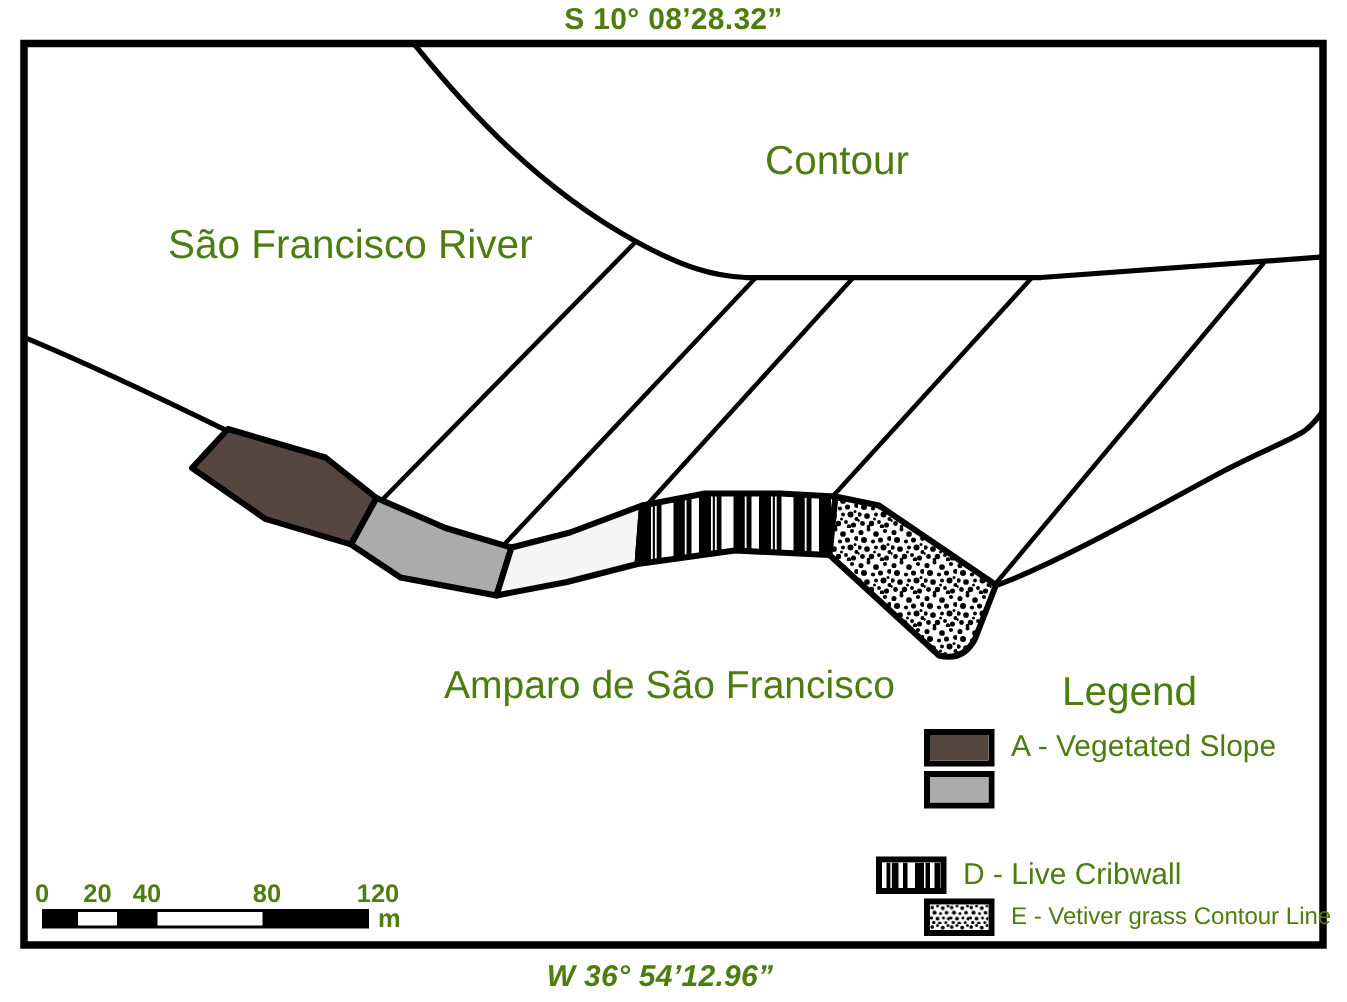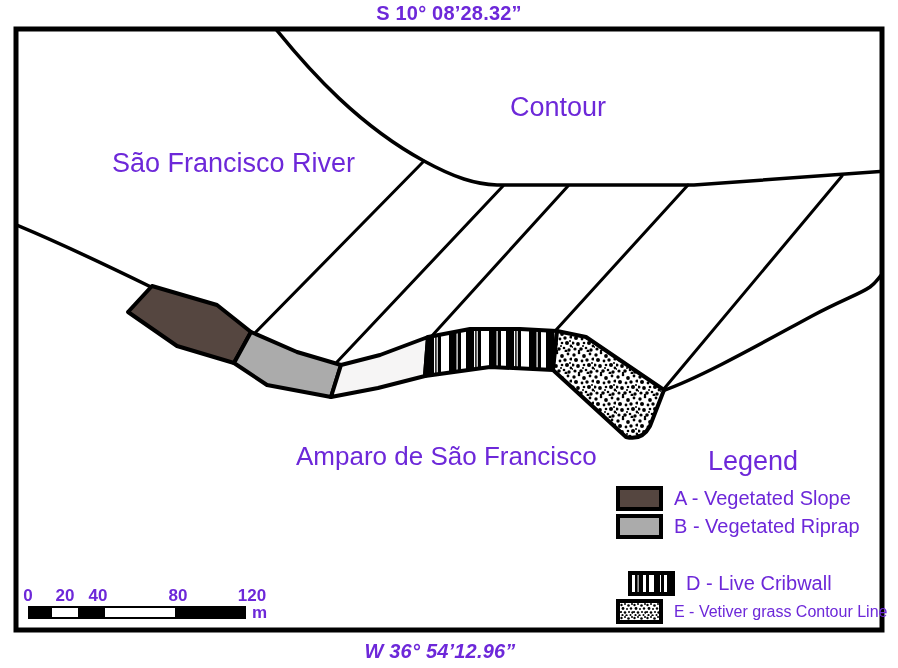--- a/index.html
+++ b/index.html
@@ -1,18 +1,18 @@
 <!DOCTYPE html>
 <html><head>
 <meta charset="utf-8">
 <style>
   html,body{margin:0;padding:0;background:#fff;}
   #canvas{
     position:relative;width:898px;height:668px;background:#ffffff;
-    font-family:"Liberation Sans","DejaVu Sans",sans-serif;color:#6d28d9;overflow:hidden;
+    font-family:"Liberation Sans","DejaVu Sans",sans-serif;color:#4d7c0f;overflow:hidden;
   }
   .abs{position:absolute;}
   .coord{font-size:20px;font-weight:600;letter-spacing:.2px;white-space:nowrap;transform:translateX(-50%);}
   .maplabel{font-size:27px;white-space:nowrap;}
   .legend-title{font-size:27px;white-space:nowrap;}
   .legend-row{position:absolute;display:flex;align-items:center;height:25px;justify-content:flex-end;}
   .swatch{width:39px;height:17px;border:4px solid #000;display:block;background:#fff;flex:0 0 auto;}
   .legend-label{font-size:20px;margin-left:11px;white-space:nowrap;}
   .legend-label.small{font-size:16px;}
   
@@ -105,25 +105,24 @@
     <svg class="swatch" width="39" height="17" viewBox="0 0 39 17">
       <rect width="39" height="17" fill="#554640"></rect>
     </svg>
     <span class="legend-label">A - Vegetated Slope</span>
   </div>
 
   <div class="legend-row" style="left:616px;top:514px;">
     <svg class="swatch" width="39" height="17" viewBox="0 0 39 17">
       <rect width="39" height="17" fill="#ababab"></rect>
     </svg>
-    <span class="legend-label">B - Vegetated Riprap</span>
   </div>
 
 
-  <div class="legend-row" style="left:628px;top:571px;">
+  <div class="legend-row" style="left:584px;top:571px;">
     <svg class="swatch" width="39" height="17" viewBox="0 0 39 17">
       <rect width="39" height="17" fill="#fff"></rect>
       <rect x="3" y="0" width="8" height="17" fill="#000"></rect>
       <rect x="5.6" y="0" width="1" height="17" fill="#fff"></rect>
       <rect x="14" y="0" width="3" height="17" fill="#000"></rect>
       <rect x="22" y="0" width="10" height="17" fill="#000"></rect>
       <rect x="28" y="0" width="1" height="17" fill="#fff"></rect>
       <rect x="35" y="0" width="4" height="17" fill="#000"></rect>
     </svg>
     <span class="legend-label">D - Live Cribwall</span>

